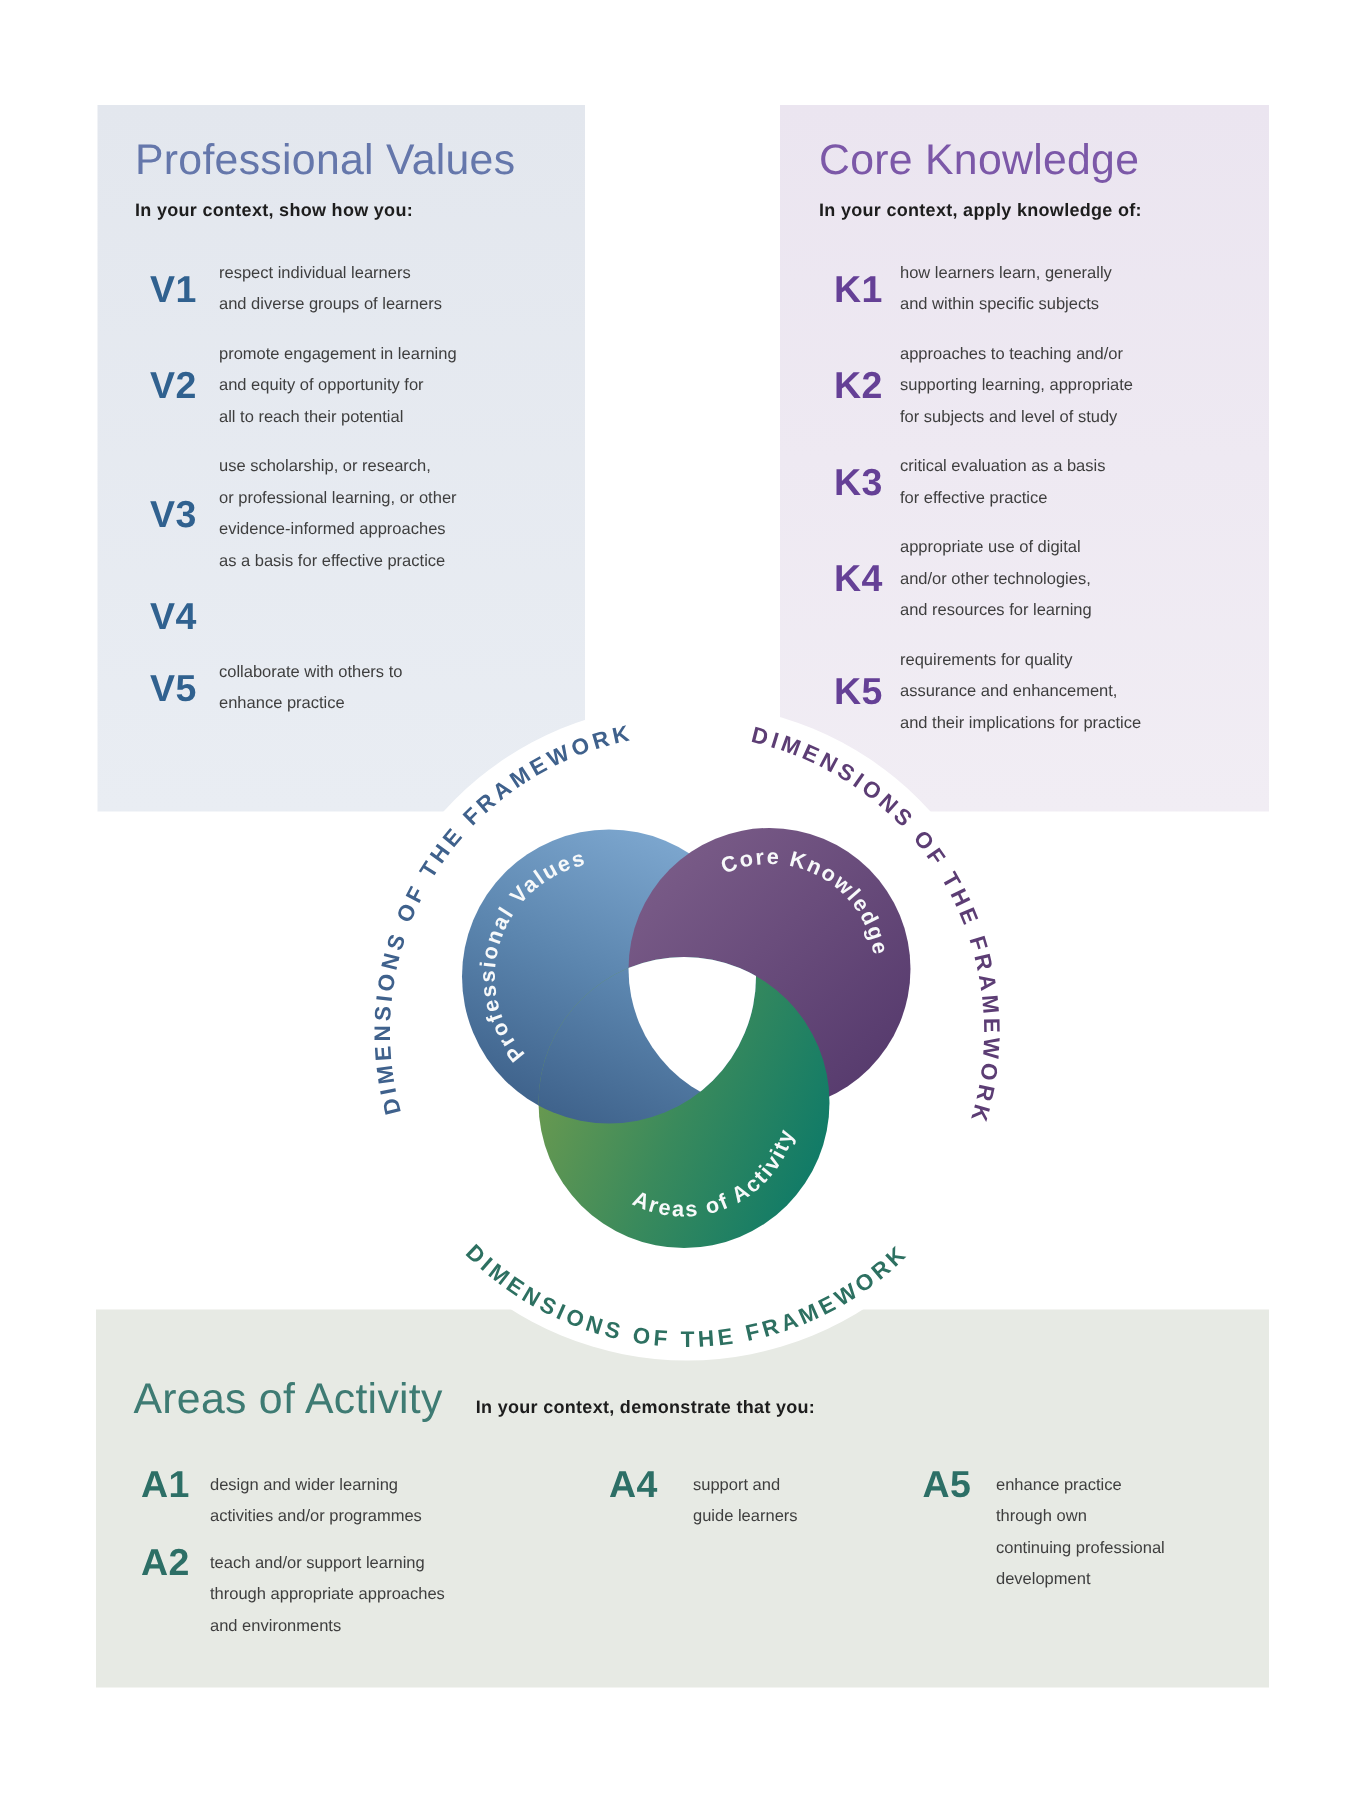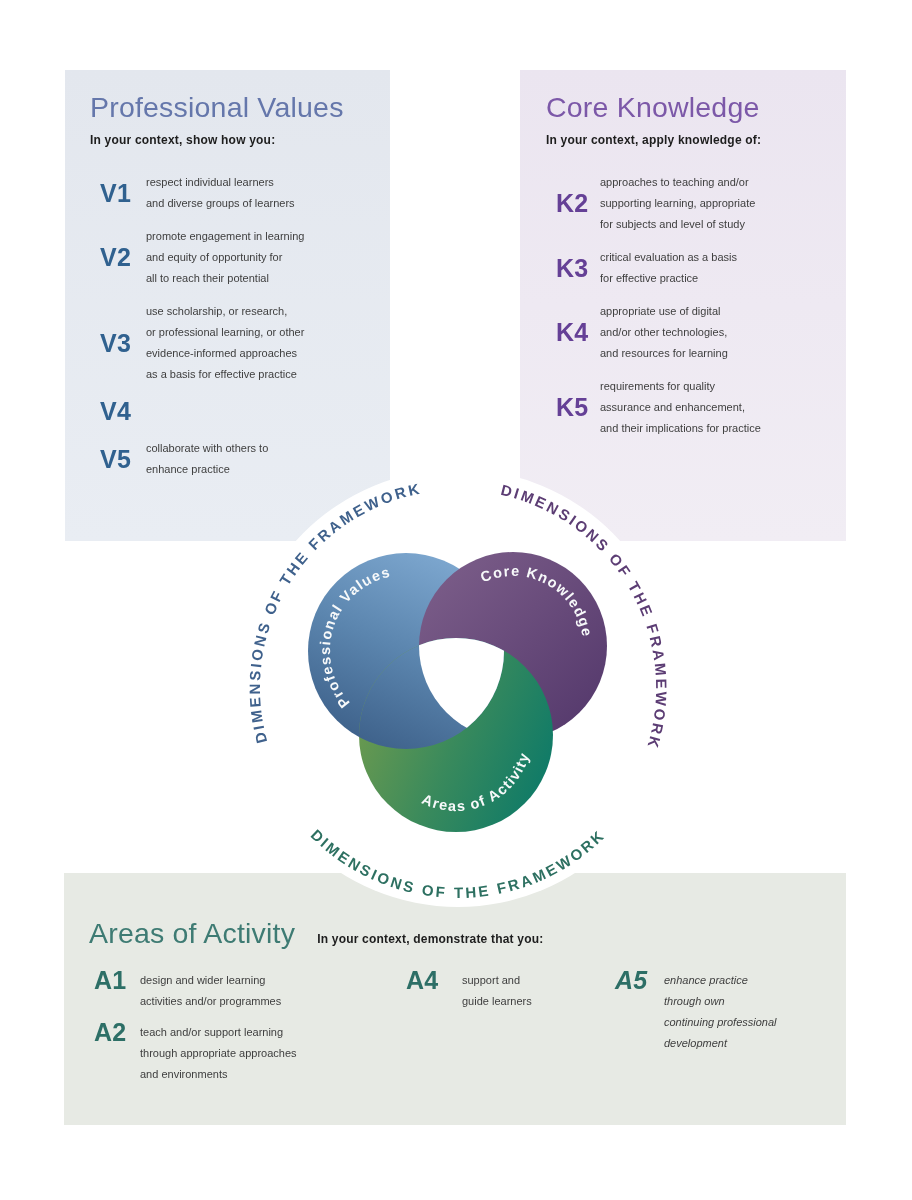--- a/index.html
+++ b/index.html
@@ -52,25 +52,25 @@
   .label-knowledge { color: #654096; flex-basis: 44px; }
   .label-activity  { color: #2d6f66; }
   .item-text {
     font-size: 11px; line-height: 21px; color: #3e3e3e;
     white-space: pre-line;
   }
 
   
   .activity-header { display: flex; align-items: baseline; }
   .activity-header .panel-intro { margin: 0 0 0 22px; }
-  .activity-columns { display: flex; margin-top: 14px; padding-left: 5px; }
+  .activity-columns { display: flex; margin-top: 24px; padding-left: 5px; }
   .activity-col { display: flex; flex-direction: column; row-gap: 10px; }
   .col-1 { width: 312px; }
   .col-2 { width: 209px; }
-  .col-3 { width: 230px; font-style: italic; }
+  .col-3 { width: 230px; }
   .activity-col .item { align-items: flex-start; }
   .activity-col .item-label { line-height: 21px; }
   .col-2 .item-label { flex-basis: 56px; }
   .col-3 .item-label { flex-basis: 49px; }
 
   
   .diagram-svg { position: absolute; left: 0; top: 0; }
   .ring-text {
     font-family: "Liberation Sans", "DejaVu Sans", sans-serif;
     font-size: 15px; font-weight: bold; letter-spacing: 2.6px;
@@ -116,20 +116,25 @@
         <span class="item-text">collaborate with others to
 enhance practice</span>
       </div>
     </div>
   </section>
 
   <section class="panel panel-knowledge">
     <h2 class="panel-title title-knowledge">Core Knowledge</h2>
     <p class="panel-intro">In your context, apply knowledge of:</p>
     <div class="items">
+      <div class="item">
+        <span class="item-label label-knowledge">K1</span>
+        <span class="item-text">how learners learn, generally
+and within specific subjects</span>
+      </div>
       <div class="item">
         <span class="item-label label-knowledge">K2</span>
         <span class="item-text">approaches to teaching and/or
 supporting learning, appropriate
 for subjects and level of study</span>
       </div>
       <div class="item">
         <span class="item-label label-knowledge">K3</span>
         <span class="item-text">critical evaluation as a basis
 for effective practice</span>

